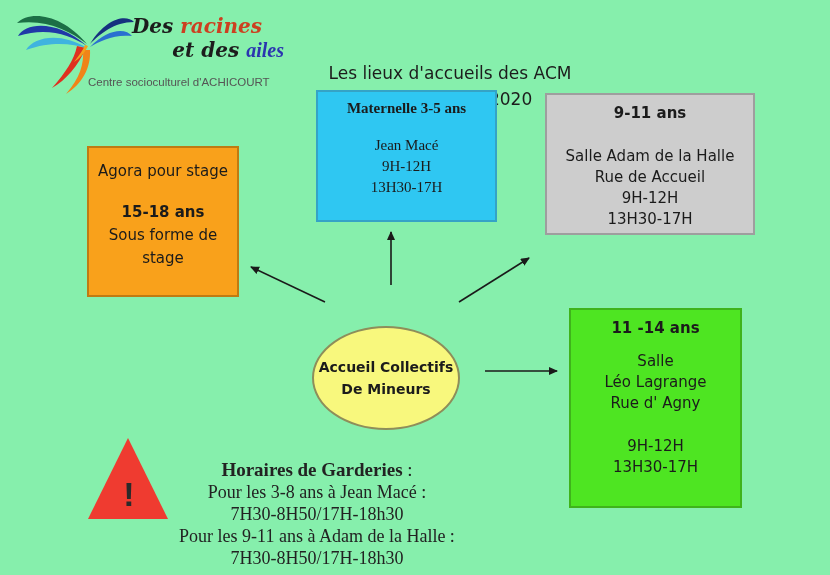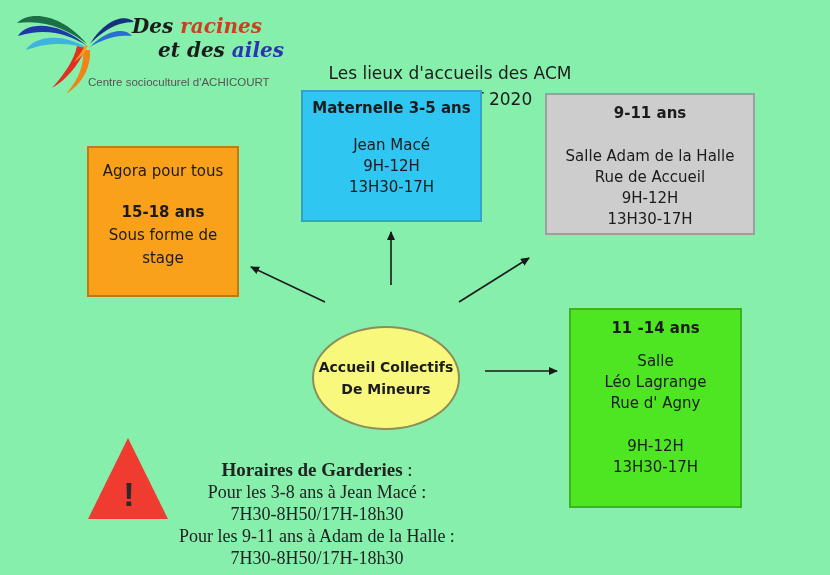--- a/index.html
+++ b/index.html
@@ -19,21 +19,21 @@
   .page-title{position:absolute;left:290px;top:28px;width:320px;text-align:center;
               font-size:17px;line-height:26px;color:#1c1c1c;margin-top:32px;}
 
   
   .box{position:absolute;box-sizing:border-box;border:2px solid;text-align:center;
        font-size:15px;}
   .bl{line-height:21px;}
   .b{font-weight:bold;}
   .box.orange .bl{line-height:23px;}
   .sp12{height:12px;} .sp16{height:16px;} .sp18{height:18px;} .sp22{height:22px;}
-  .box.cyan  {left:301px;top:90px; width:181px;height:132px;padding-top:6px;}
+  .box.cyan  {left:316px;top:90px; width:181px;height:132px;padding-top:6px;font-family:Liberation Serif, serif;}
   .box.gray  {left:545px;top:93px; width:210px;height:142px;padding-top:8px;}
   .box.orange{left:87px; top:146px;width:152px;height:151px;padding-top:12px;}
   .box.green {left:569px;top:308px;width:173px;height:200px;padding-top:8px;}
 
   
   .ellipse{position:absolute;left:312px;top:326px;width:148px;height:104px;
            border:2px solid;border-radius:50%;box-sizing:border-box;
            display:flex;flex-direction:column;justify-content:center;
            text-align:center;font-weight:bold;font-size:14px;line-height:22px;}
 
@@ -59,21 +59,21 @@
       <path d="M73 38 C44 12 12 14 4 28 C34 19 55 27 73 38 Z" fill="#2038a8"></path>
       <path d="M73 40 C48 24 20 28 12 42 C38 33 58 36 73 40 Z" fill="#3fb3df"></path>
       <path d="M76 36 C92 10 112 6 120 14 C100 14 86 26 76 36 Z" fill="#16317f"></path>
       <path d="M76 39 C94 20 112 20 118 28 C100 26 86 33 76 39 Z" fill="#2a6fd0"></path>
       <path d="M72 40 C64 58 52 72 38 80 C52 64 60 52 63 38 Z" fill="#df3020"></path>
       <path d="M76 42 C77 60 68 76 52 86 C66 70 70 56 69 42 Z" fill="#f08418"></path>
       <path d="M74 38 C70 46 66 50 60 54 C66 46 69 42 71 37 Z" fill="#f3a11c"></path>
     </svg>
     <div class="brand">
       <div class="l1"><span style="color: rgb(28, 28, 28);">Des</span> <span style="color: rgb(204, 64, 32);">racines</span></div>
-      <div class="l2"><span style="color: rgb(28, 28, 28);">et des</span> <span style="color: rgb(43, 53, 176);">ailes</span></div>
+      <div class="l2"><span style="color: rgb(28, 28, 28);">et des</span> <span style="color: rgb(43, 53, 176); font-family: Liberation Serif, serif;">ailes</span></div>
     </div>
     <div class="logo-subtitle" style="color: rgb(85, 85, 85);">Centre socioculturel d'ACHICOURT</div>
   </div>
 
   <div class="page-title">
     <div>Les lieux d'accueils des ACM</div>
     <div>JUILLET/AOUT 2020</div>
   </div>
 
   <div class="box cyan" style="background-color: rgb(47, 199, 242); border-color: rgb(53, 163, 198);">
@@ -87,21 +87,21 @@
   <div class="box gray" style="background-color: rgb(205, 205, 205); border-color: rgb(158, 158, 158);">
     <div class="bl b">9-11 ans</div>
     <div class="sp22"></div>
     <div class="bl">Salle Adam de la Halle</div>
     <div class="bl">Rue de Accueil</div>
     <div class="bl">9H-12H</div>
     <div class="bl">13H30-17H</div>
   </div>
 
   <div class="box orange" style="background-color: rgb(249, 161, 27); border-color: rgb(191, 123, 18);">
-    <div class="bl">Agora pour tous</div>
+    <div class="bl">Agora pour stage</div>
     <div class="sp18"></div>
     <div class="bl b">15-18 ans</div>
     <div class="bl">Sous forme de</div>
     <div class="bl">stage</div>
   </div>
 
   <div class="box green" style="background-color: rgb(78, 229, 34); border-color: rgb(63, 179, 27);">
     <div class="bl b">11 -14 ans</div>
     <div class="sp12"></div>
     <div class="bl">Salle</div>

